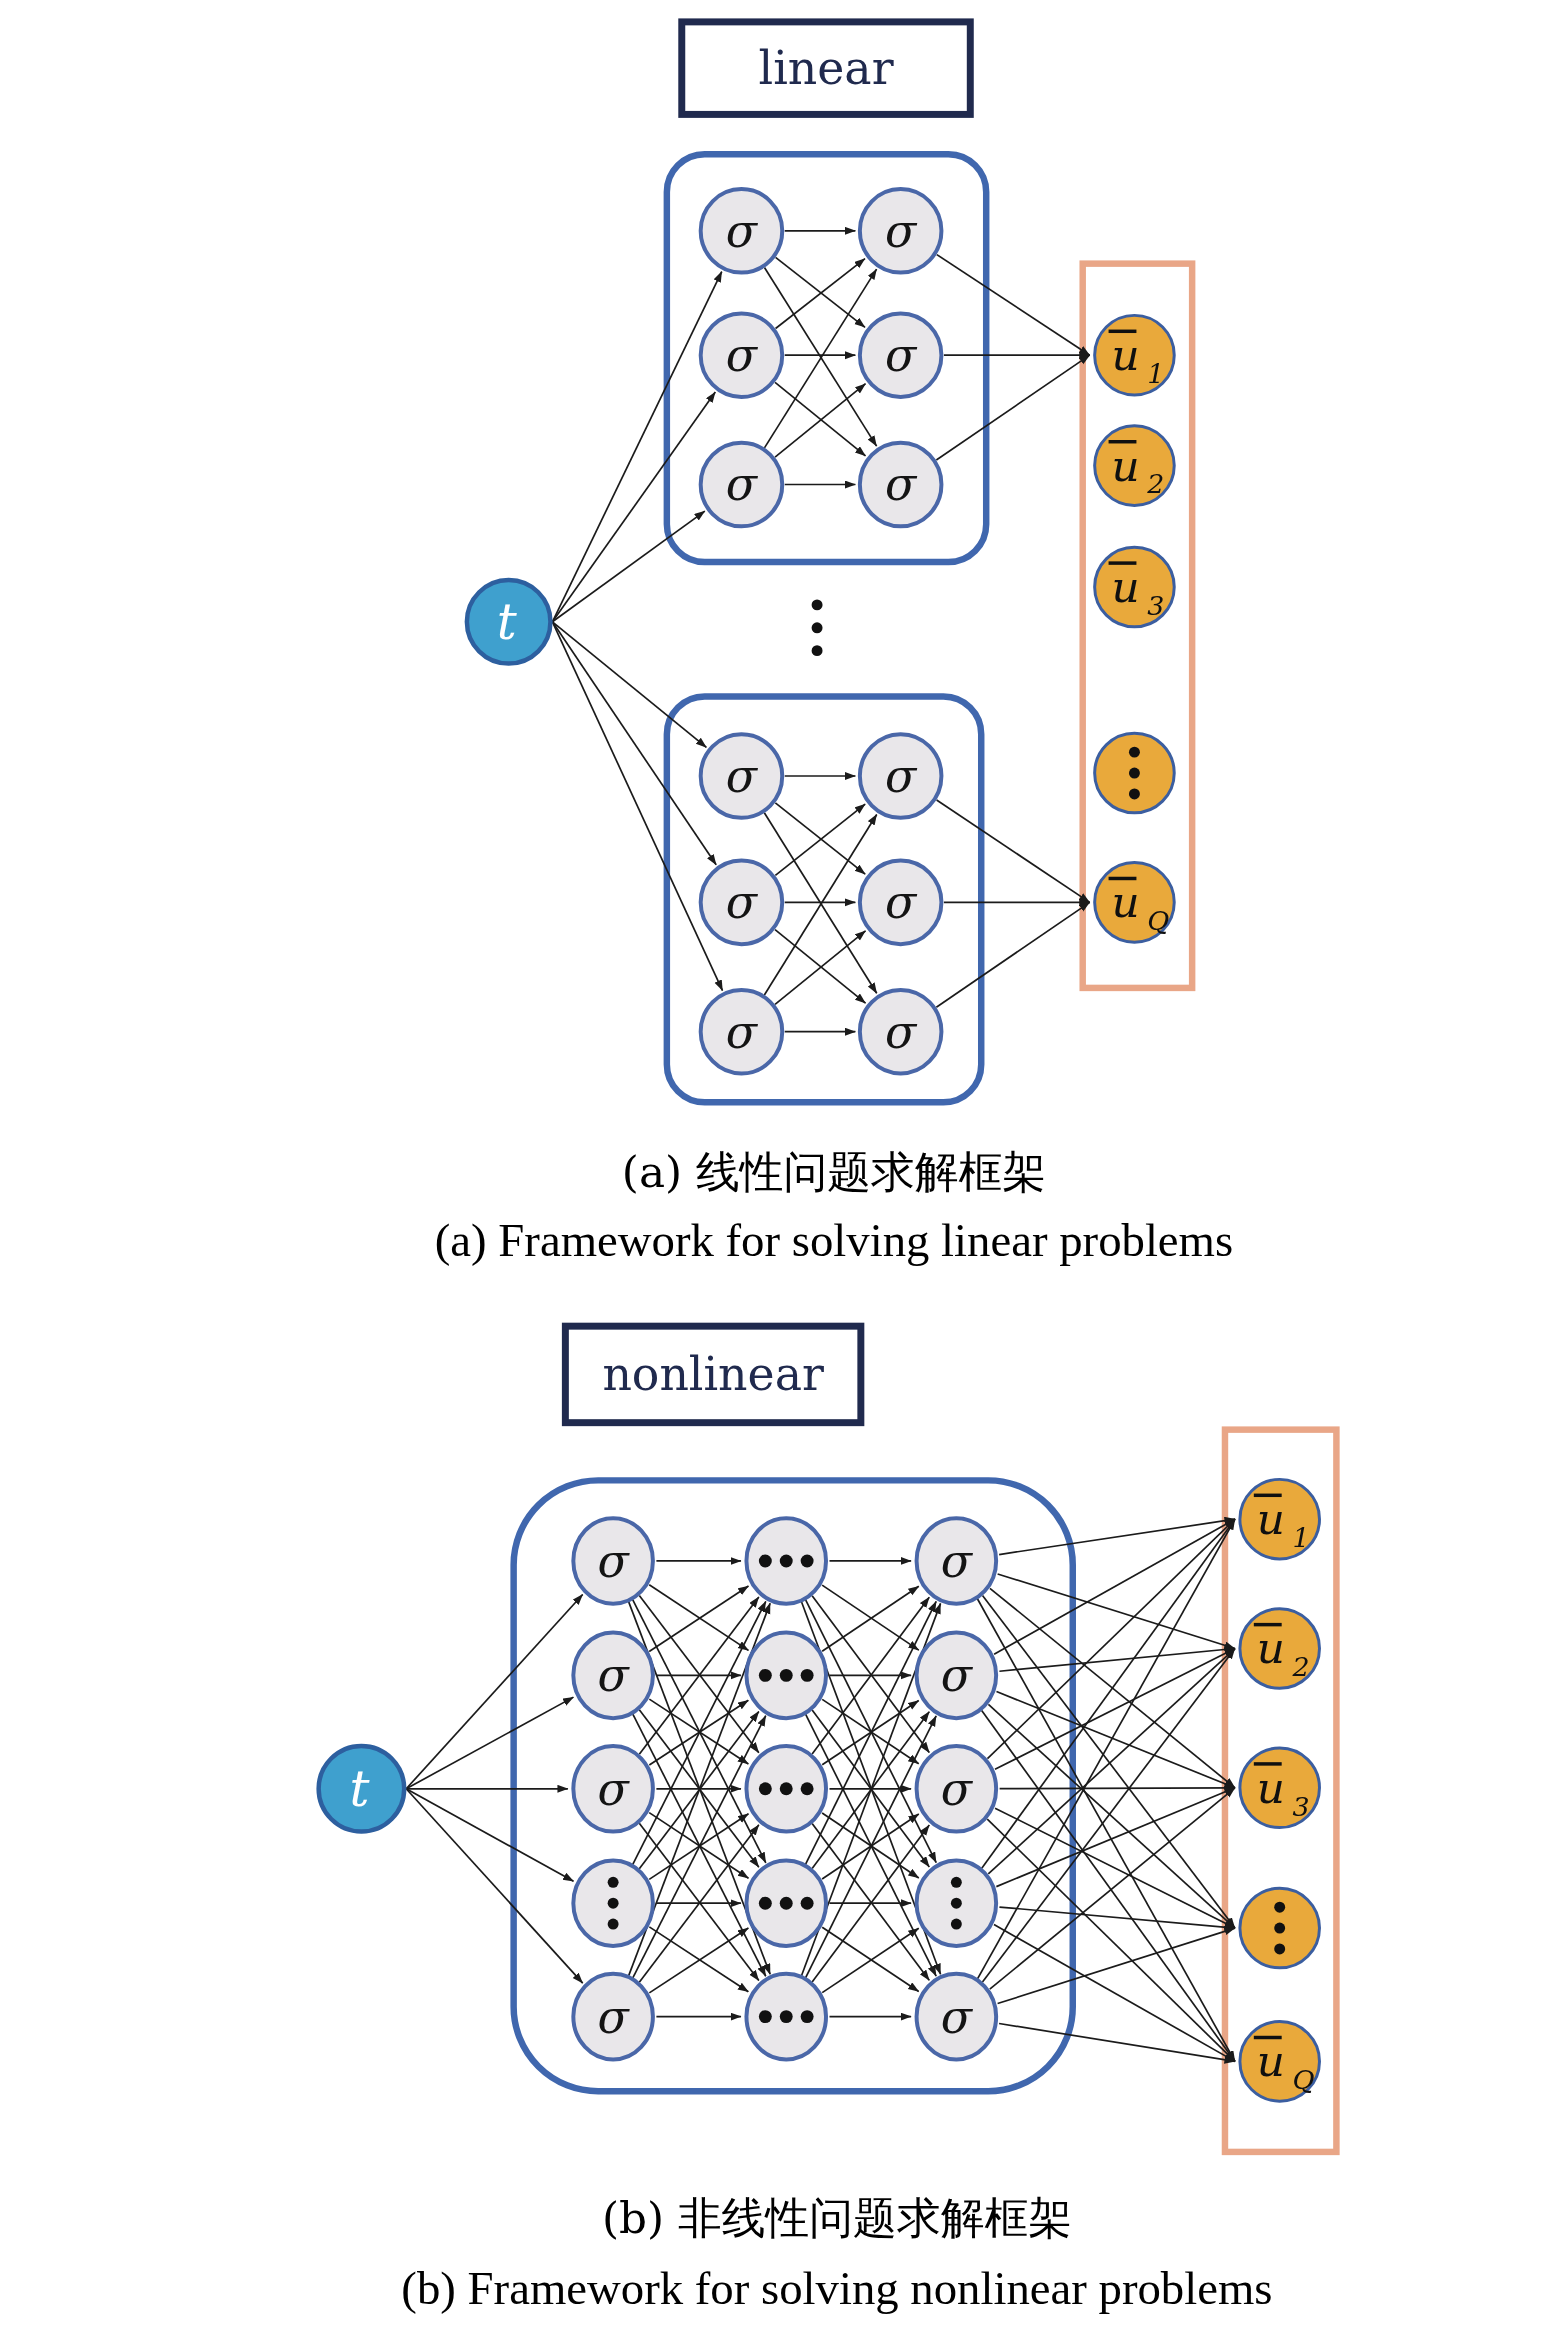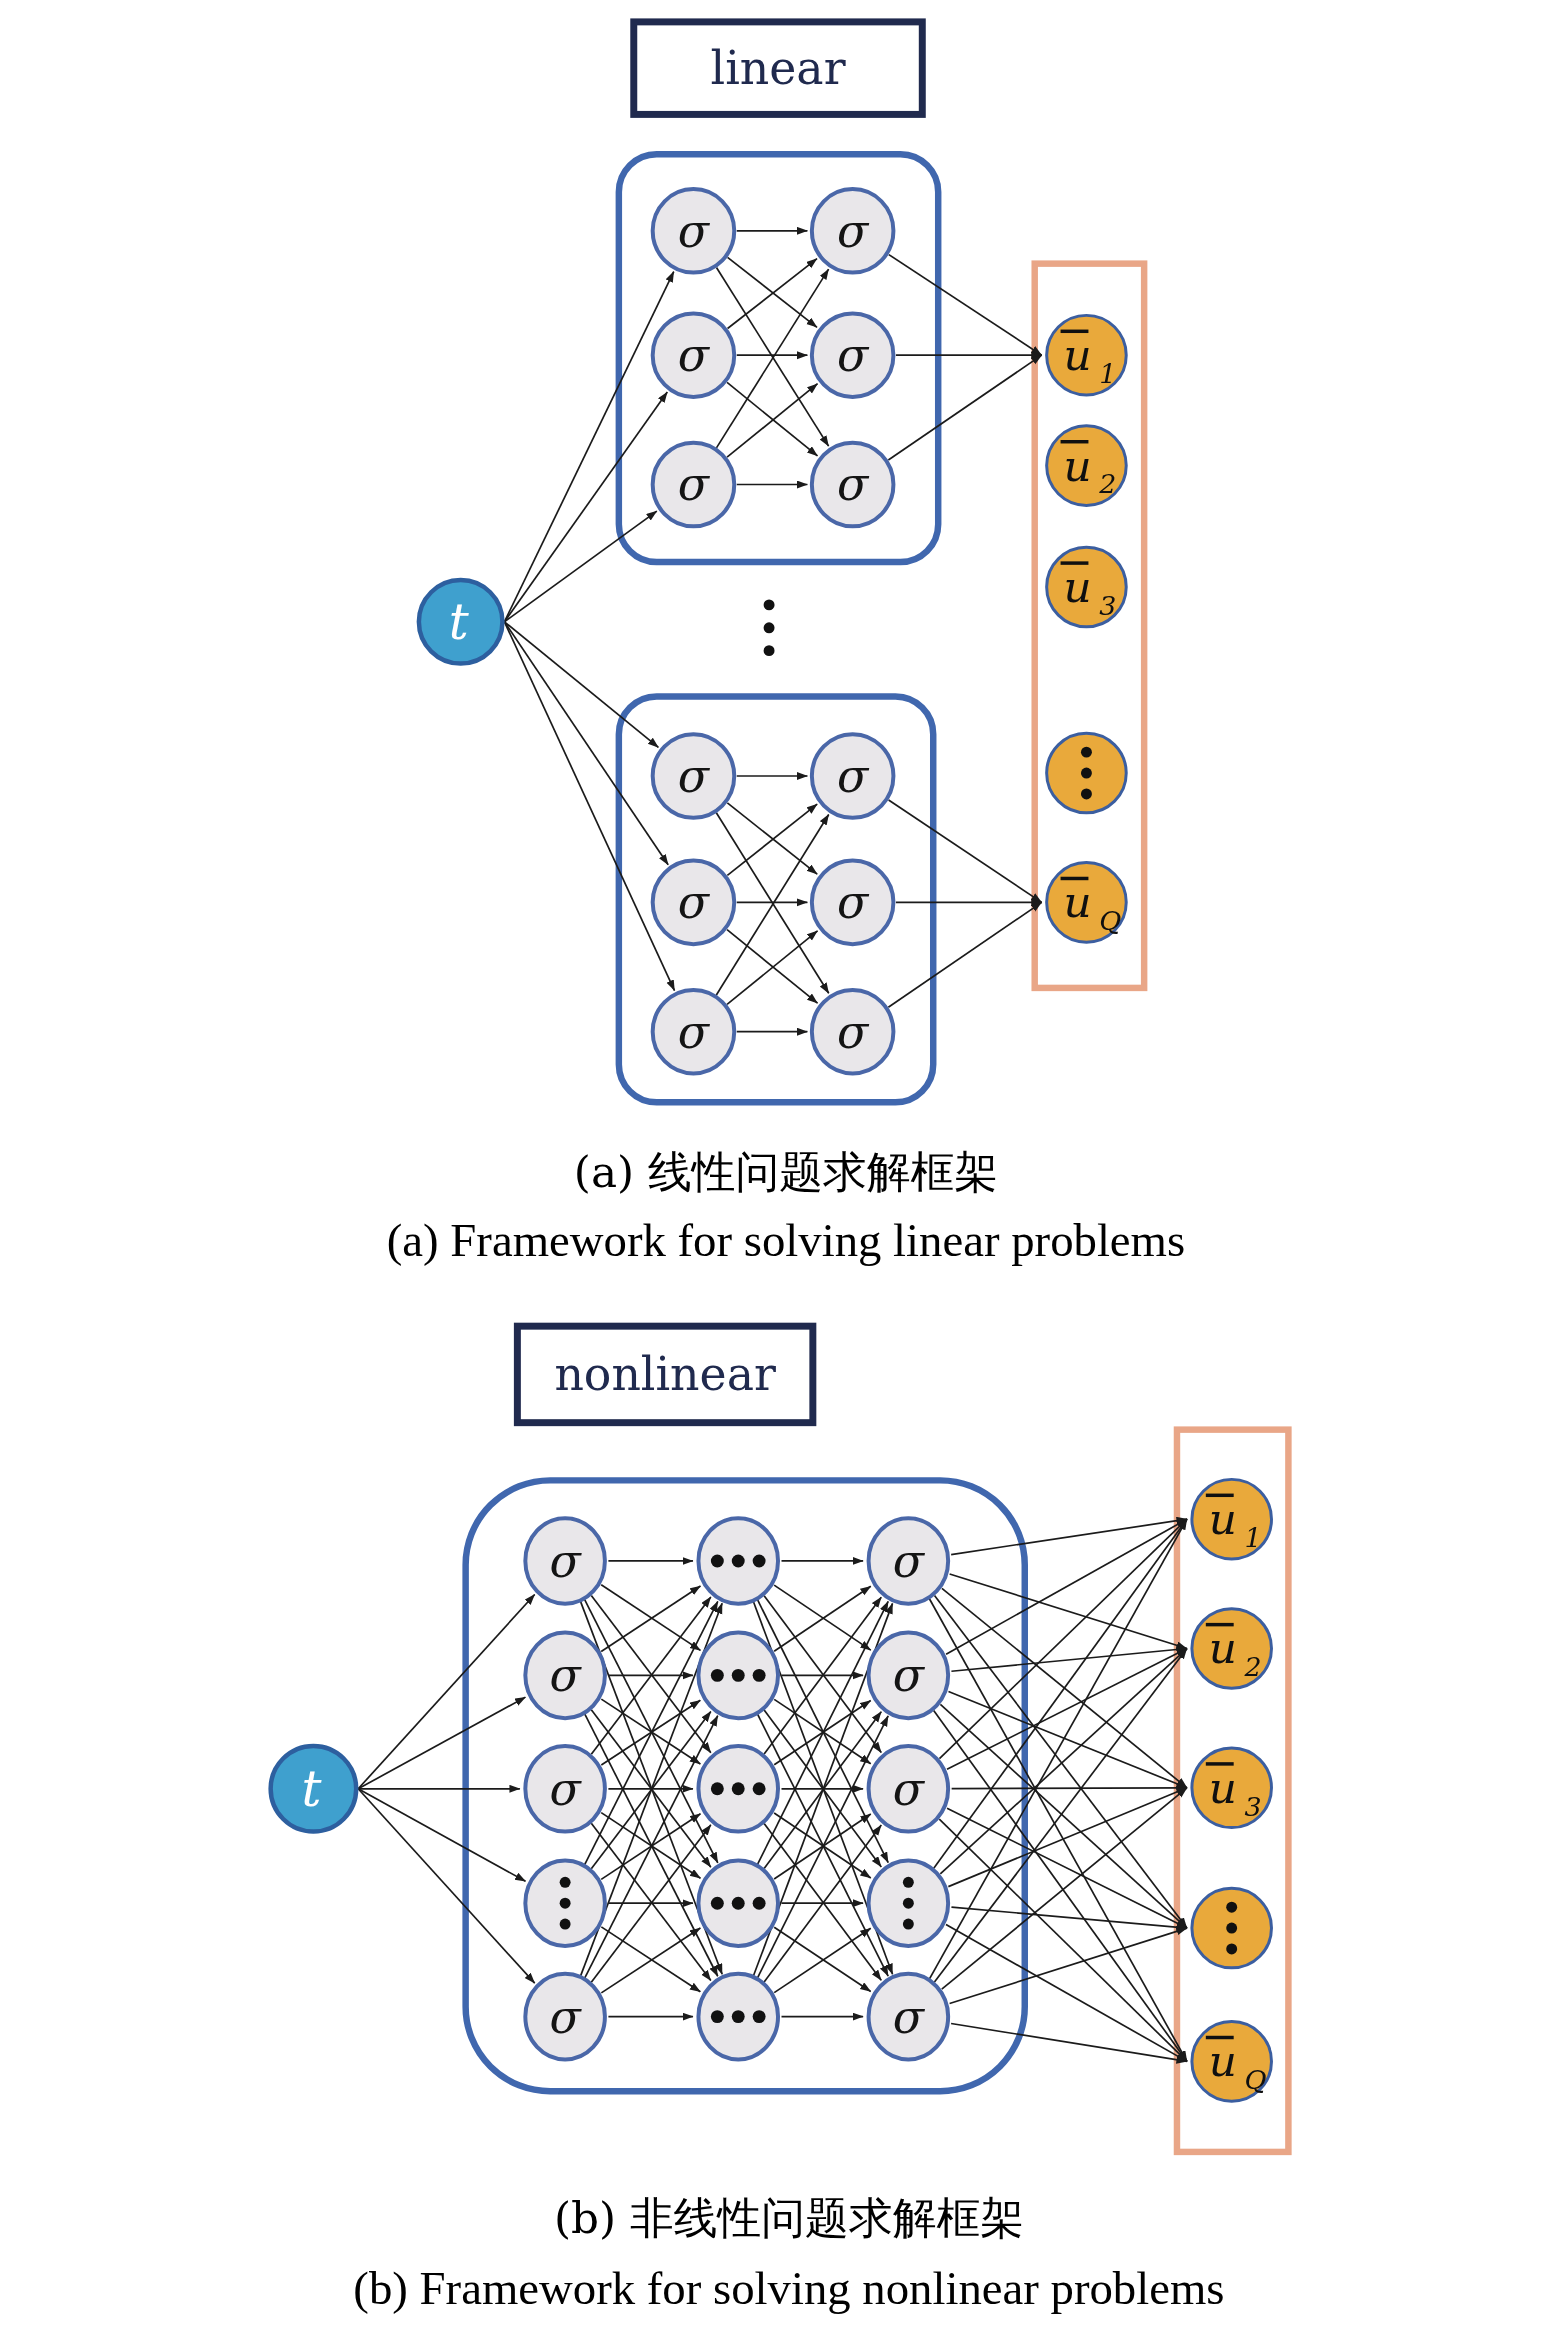--- a/index.html
+++ b/index.html
@@ -1,16 +1,16 @@
 <!DOCTYPE html>
 <html><head>
 <meta charset="utf-8">
 <style>
   html,body { margin:0; padding:0; background:#ffffff; }
-  #canvas { position:relative; width:1383px; height:2330px; background:#ffffff; overflow:hidden; }
+  #canvas { position:relative; width:1383px; height:2330px; background:#ffffff; overflow:hidden;padding-left:48px; }
   svg { display:block; }
   .boxlabel { font: 46px "DejaVu Serif", serif; fill:#202A4E; }
   .sigma    { font: italic 46px "DejaVu Serif", serif; fill:#141414; }
   .tlabel   { font: italic 50px "DejaVu Serif", serif; fill:#ffffff; }
   .ulabel   { font: italic 44px "DejaVu Serif", serif; fill:#101010; }
   .usub     { font: italic 27px "DejaVu Serif", serif; fill:#101010; }
   .cap-zh   { font: 44px "DejaVu Serif", serif; fill:#000; }
   .cap-en   { font: 47px "Liberation Serif", "DejaVu Serif", serif; fill:#000; }
 </style>
 </head>

